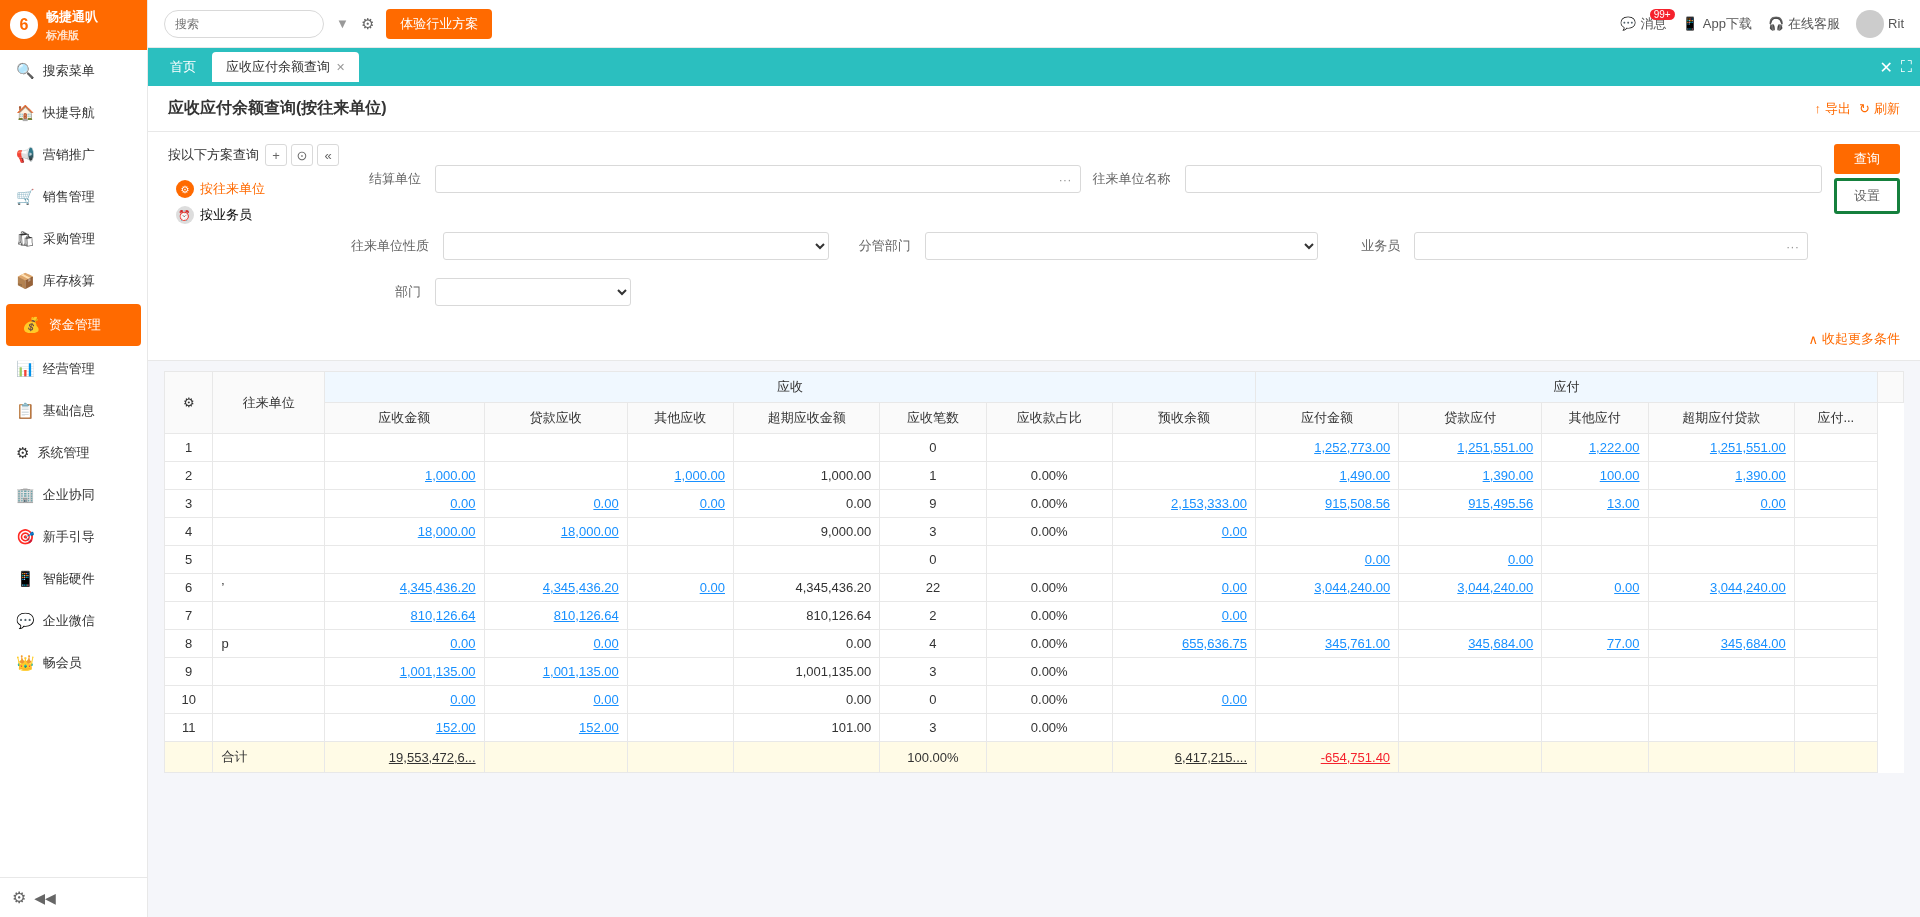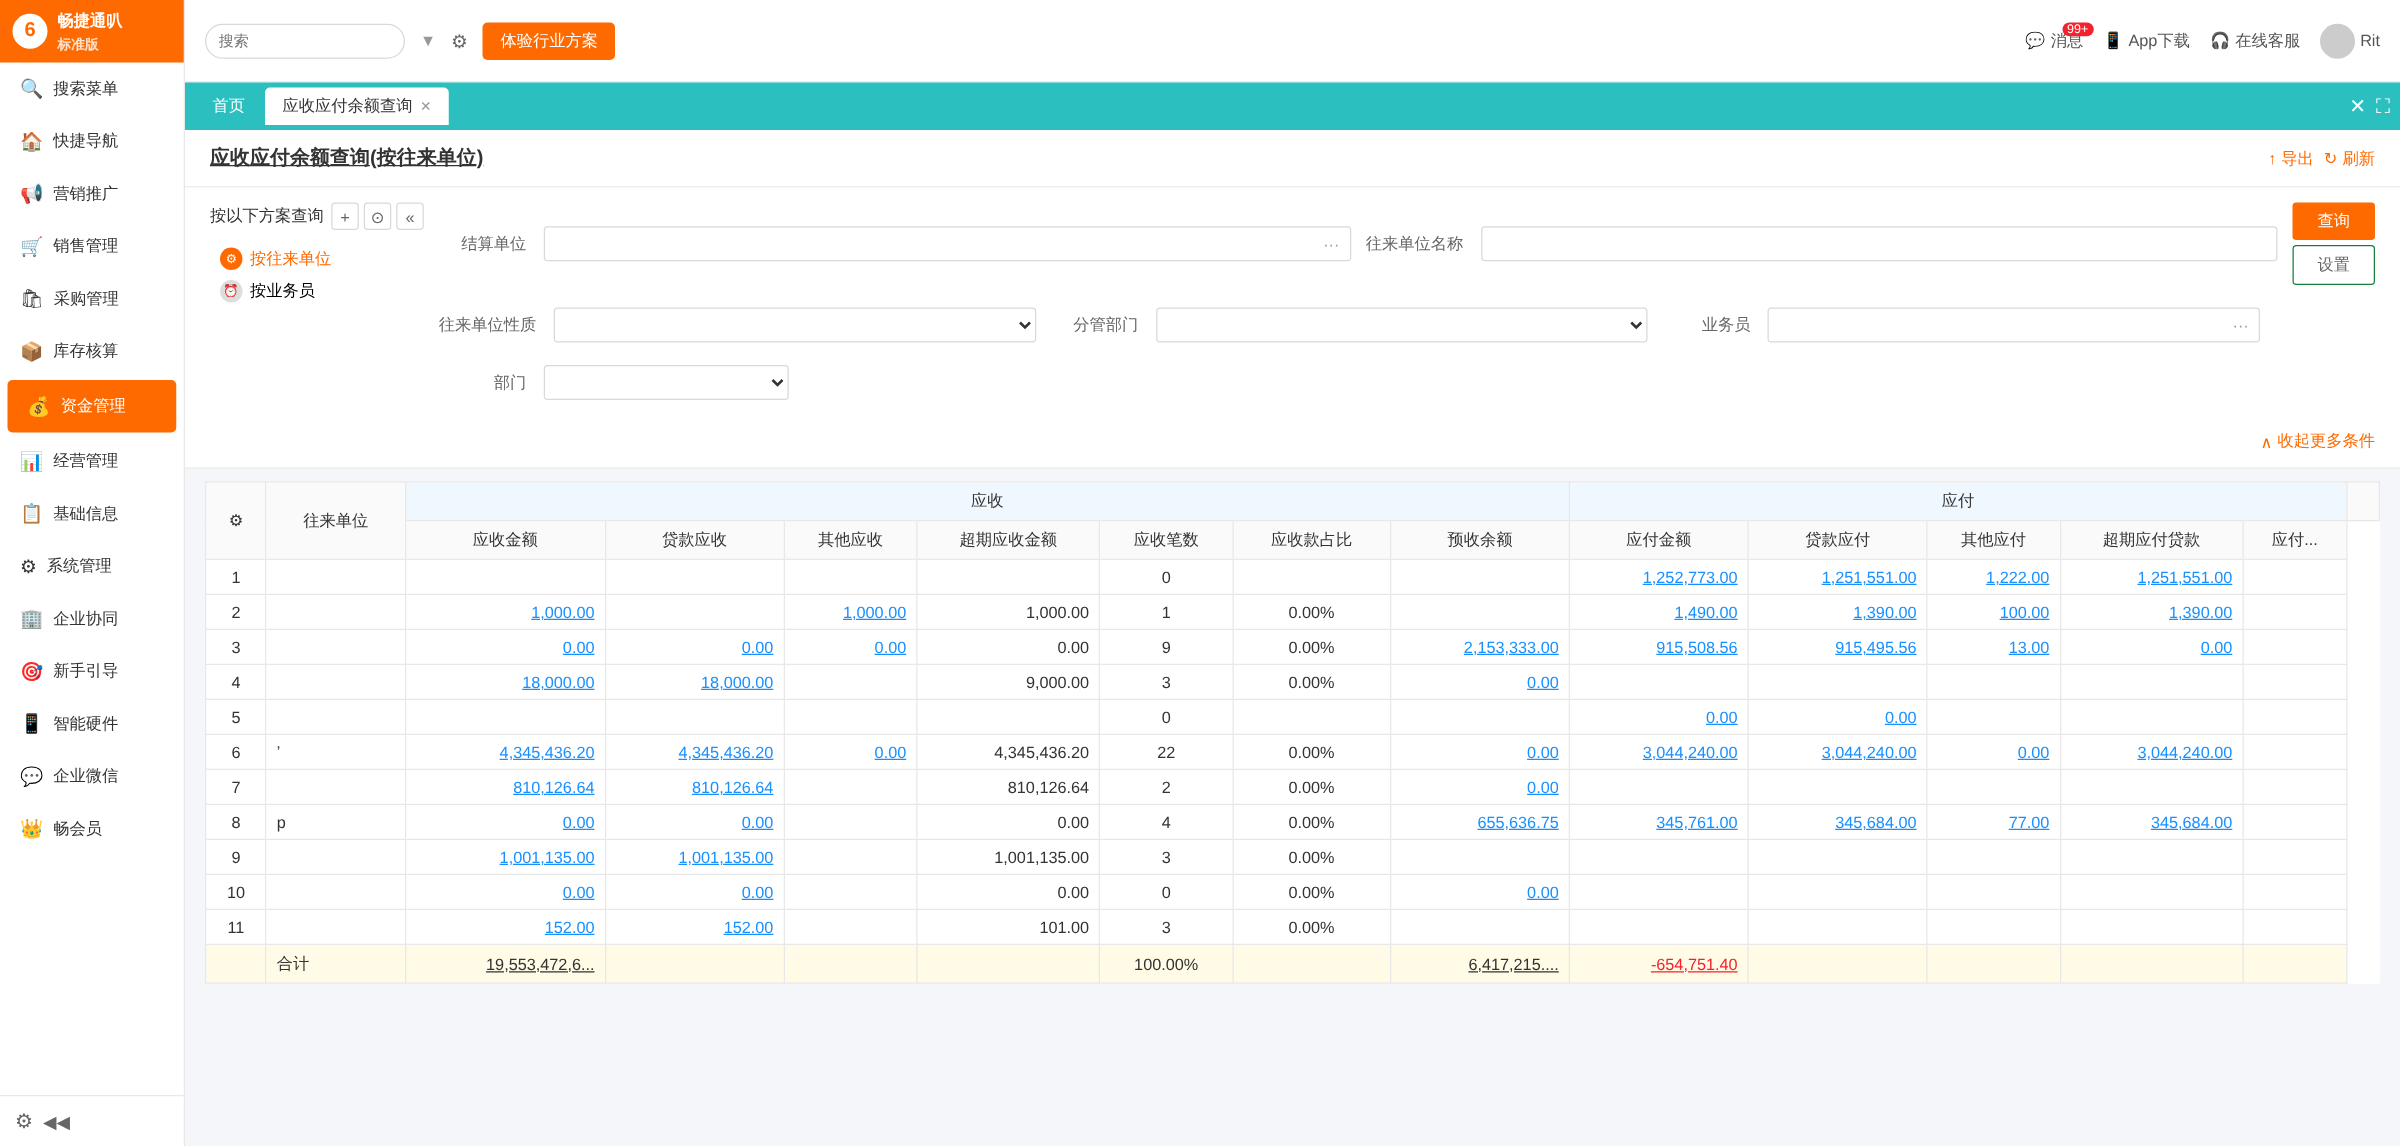--- a/index.html
+++ b/index.html
@@ -15,21 +15,21 @@
     .sidebar-item { display: flex; align-items: center; padding: 12px 16px; cursor: pointer; color: #333; }
     .sidebar-item.active { background: #ff6a00; color: #fff; border-radius: 4px; margin: 2px 6px; }
     .sidebar-item .icon { margin-right: 8px; font-size: 15px; }
     .sidebar-item .label { font-size: 13px; }
     .sidebar-footer { margin-top: auto; border-top: 1px solid #e8e8e8; display: flex; align-items: center; padding: 10px 12px; gap: 8px; }
 
     
     .main { flex: 1; display: flex; flex-direction: column; overflow: hidden; }
 
     
-    .topbar { height: 66px; background: #fff; border-bottom: 1px solid #e8e8e8; display: flex; align-items: center; padding: 0 16px; gap: 12px; }
+    .topbar { height: 48px; background: #fff; border-bottom: 1px solid #e8e8e8; display: flex; align-items: center; padding: 0 16px; gap: 12px; }
     .topbar-search { height: 28px; padding: 0 10px; border: 1px solid #d9d9d9; border-radius: 14px; width: 160px; outline: none; font-size: 12px; }
     .topbar-btn { height: 30px; padding: 0 14px; background: #ff6a00; color: #fff; border: none; border-radius: 4px; cursor: pointer; font-size: 13px; }
     .topbar-icons { display: flex; align-items: center; gap: 16px; color: #555; font-size: 13px; }
     .topbar-icons .item { display: flex; align-items: center; gap: 4px; cursor: pointer; position: relative; }
     .badge { background: #f5222d; color: #fff; font-size: 10px; border-radius: 8px; padding: 0 4px; position: absolute; top: -6px; right: -8px; }
     .user-avatar { width: 28px; height: 28px; background: #ccc; border-radius: 50%; }
     .gear-icon { font-size: 15px; cursor: pointer; color: #666; }
 
     
     .tabbar { height: 38px; background: #2bbfbf; display: flex; align-items: center; padding: 0 8px; gap: 2px; }
@@ -38,21 +38,21 @@
     .tab.active { background: #fff; color: #333; }
     .tab-close { font-size: 11px; color: #999; cursor: pointer; }
     .tabbar-actions { margin-left: auto; display: flex; gap: 8px; }
     .tabbar-action-btn { background: none; border: none; color: #fff; font-size: 16px; cursor: pointer; }
 
     
     .content { flex: 1; overflow: hidden; display: flex; flex-direction: column; background: #f5f6fa; }
 
     
     .page-header { background: #fff; padding: 12px 20px 0; border-bottom: 1px solid #e8e8e8; display: flex; align-items: center; justify-content: space-between; }
-    .page-title { font-size: 16px; font-weight: bold; color: #333; padding-bottom: 12px; text-decoration: underline; }
+    .page-title { font-size: 16px; font-weight: bold; color: #333; padding-bottom: 12px; }
     .page-actions { display: flex; gap: 8px; padding-bottom: 12px; }
     .page-action-btn { display: flex; align-items: center; gap: 4px; color: #ff6a00; font-size: 13px; cursor: pointer; border: none; background: none; }
 
     
     .filter-area { background: #fff; padding: 12px 20px; border-bottom: 1px solid #e8e8e8; }
     .filter-row { display: flex; align-items: center; gap: 12px; margin-bottom: 10px; }
     .filter-label-bar { display: flex; align-items: center; gap: 6px; color: #333; font-size: 13px; margin-bottom: 10px; }
     .filter-label-bar .icons { display: flex; gap: 4px; }
     .filter-icon-btn { width: 22px; height: 22px; border: 1px solid #d9d9d9; border-radius: 3px; display: flex; align-items: center; justify-content: center; cursor: pointer; font-size: 13px; color: #666; }
     .filter-row-item { display: flex; align-items: center; gap: 14px; flex: 1; }
@@ -62,21 +62,21 @@
     .filter-select-dots span { color: #999; }
     .filter-nav-item { display: flex; align-items: center; gap: 6px; padding: 4px 8px; cursor: pointer; border-radius: 3px; }
     .filter-nav-item.active { color: #ff6a00; }
     .filter-nav-item .nav-icon { width: 18px; height: 18px; border-radius: 50%; display: flex; align-items: center; justify-content: center; font-size: 11px; }
     .filter-nav-item.active .nav-icon { background: #ff6a00; color: #fff; }
     .filter-nav-item .nav-icon.gray { background: #ddd; color: #666; }
     .collapse-btn { display: flex; align-items: center; gap: 4px; color: #ff6a00; font-size: 12px; cursor: pointer; justify-content: flex-end; margin-top: 6px; }
 
     
     .query-btn { background: #ff6a00; color: #fff; border: none; border-radius: 3px; padding: 6px 20px; cursor: pointer; font-size: 13px; }
-    .set-btn { background: #fff; color: #666; border: 1px solid #15803d; border-radius: 3px; padding: 6px 16px; cursor: pointer; font-size: 13px; }
+    .set-btn { background: #fff; color: #666; border: 3px solid #15803d; border-radius: 3px; padding: 6px 16px; cursor: pointer; font-size: 13px; }
 
     
     .table-area { flex: 1; overflow: auto; padding: 10px 16px 0; }
     .data-table { width: 100%; border-collapse: collapse; background: #fff; font-size: 12px; }
     .data-table th, .data-table td { border: 1px solid #e8e8e8; padding: 6px 8px; white-space: nowrap; }
     .data-table th { background: #fafafa; color: #333; font-weight: 500; text-align: center; }
     .data-table td { color: #333; text-align: right; }
     .data-table td.text-cell { text-align: left; }
     .data-table td.center-cell { text-align: center; }
     .data-table .link { color: #1890ff; text-decoration: underline; cursor: pointer; }

